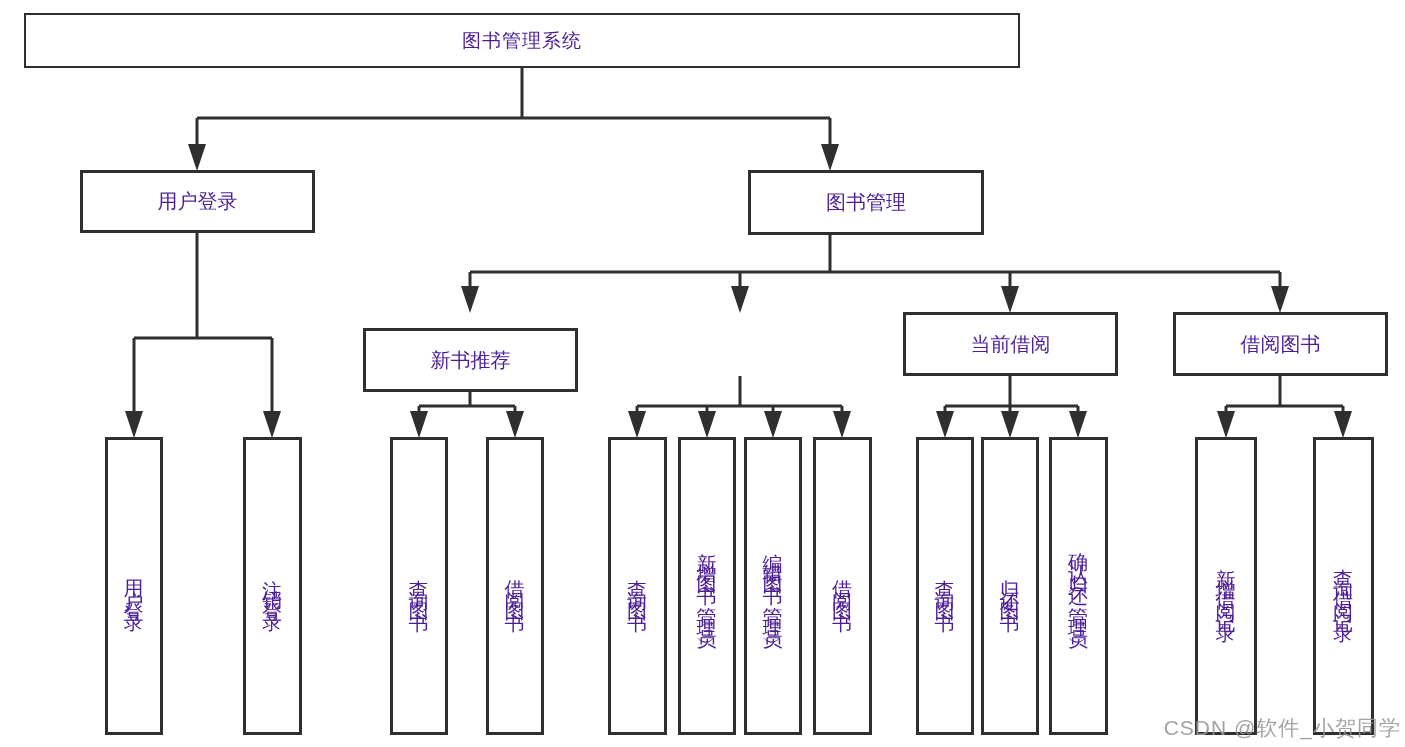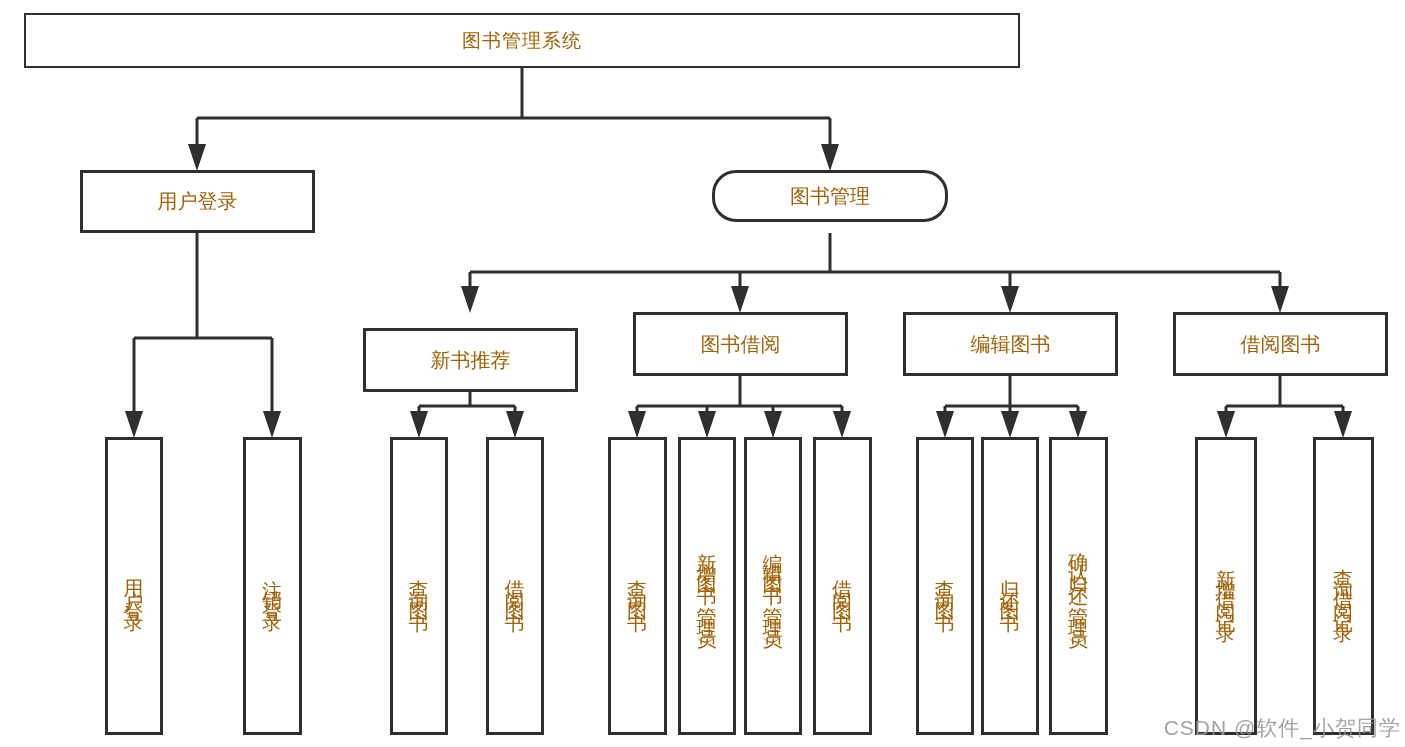--- a/index.html
+++ b/index.html
@@ -32,21 +32,21 @@
     border: 3px solid #2f2f2f;
     background: #ffffff;
     display: flex;
     align-items: center;
     justify-content: center;
     color: #3a3a3a;
     z-index: 2;
   }
   .node .label {
     font-size: 20px;
-    color: #a16207;
+    color: #4c1d95;
     white-space: nowrap;
   }
   .node.root { border-width: 2px; }
   .node.root .label { font-size: 19px; letter-spacing: 1px; }
   .node.leaf .label {
     writing-mode: vertical-rl;
     text-orientation: mixed;
     letter-spacing: 11px;
     line-height: 1;
     white-space: nowrap;
@@ -129,32 +129,29 @@
       <polygon points="1334,411 1352,411 1343,438"></polygon>
   </svg>
 
   <div class="node root" style="left:24px; top:13px; width:996px; height:55px;">
     <span class="label">图书管理系统</span>
   </div>
 
   <div class="node" style="left:80px; top:170px; width:235px; height:63px;">
     <span class="label">用户登录</span>
   </div>
-  <div class="node" style="left:712px; top:170px; width:236px; height:52px;border-radius:24px;">
+  <div class="node" style="left:748px; top:170px; width:236px; height:65px;">
     <span class="label">图书管理</span>
   </div>
 
   <div class="node" style="left:363px; top:312px; width:215px; height:64px;margin-top:16px;">
     <span class="label">新书推荐</span>
   </div>
-  <div class="node" style="left:633px; top:312px; width:215px; height:64px;">
-    <span class="label">图书借阅</span>
-  </div>
   <div class="node" style="left:903px; top:312px; width:215px; height:64px;">
-    <span class="label">编辑图书</span>
+    <span class="label">当前借阅</span>
   </div>
   <div class="node" style="left:1173px; top:312px; width:215px; height:64px;">
     <span class="label">借阅图书</span>
   </div>
 
   <div class="node leaf" style="left:105px; top:437px; width:58px; height:298px;">
     <span class="label">用户登录</span>
   </div>
   <div class="node leaf" style="left:243px; top:437px; width:59px; height:298px;">
     <span class="label">注销登录</span>

